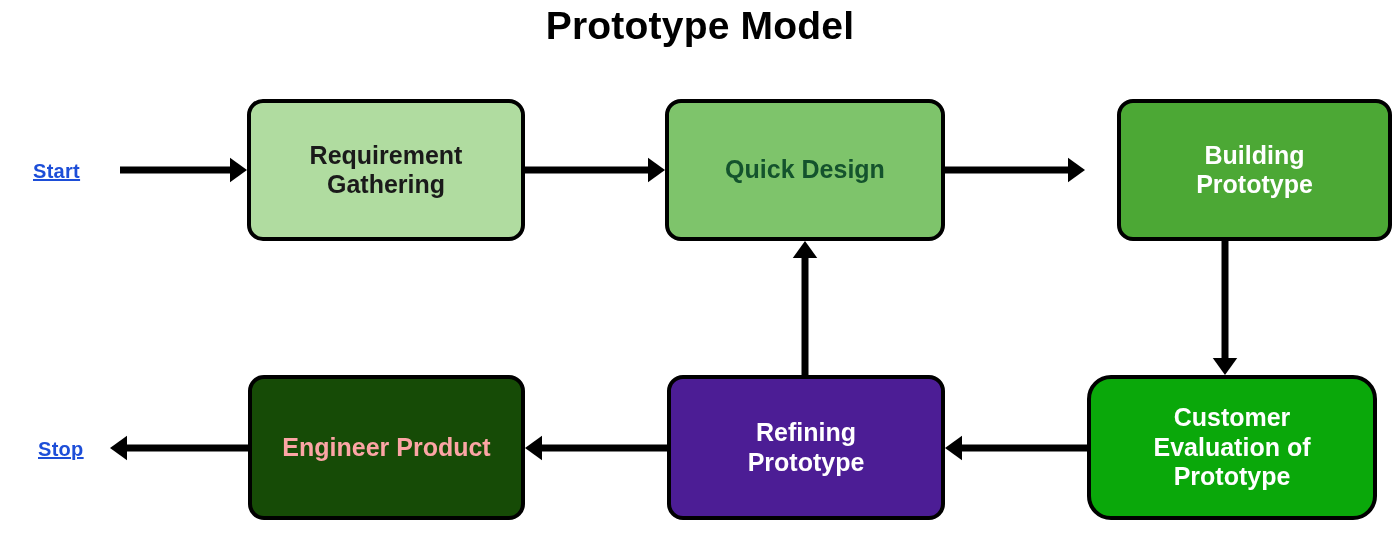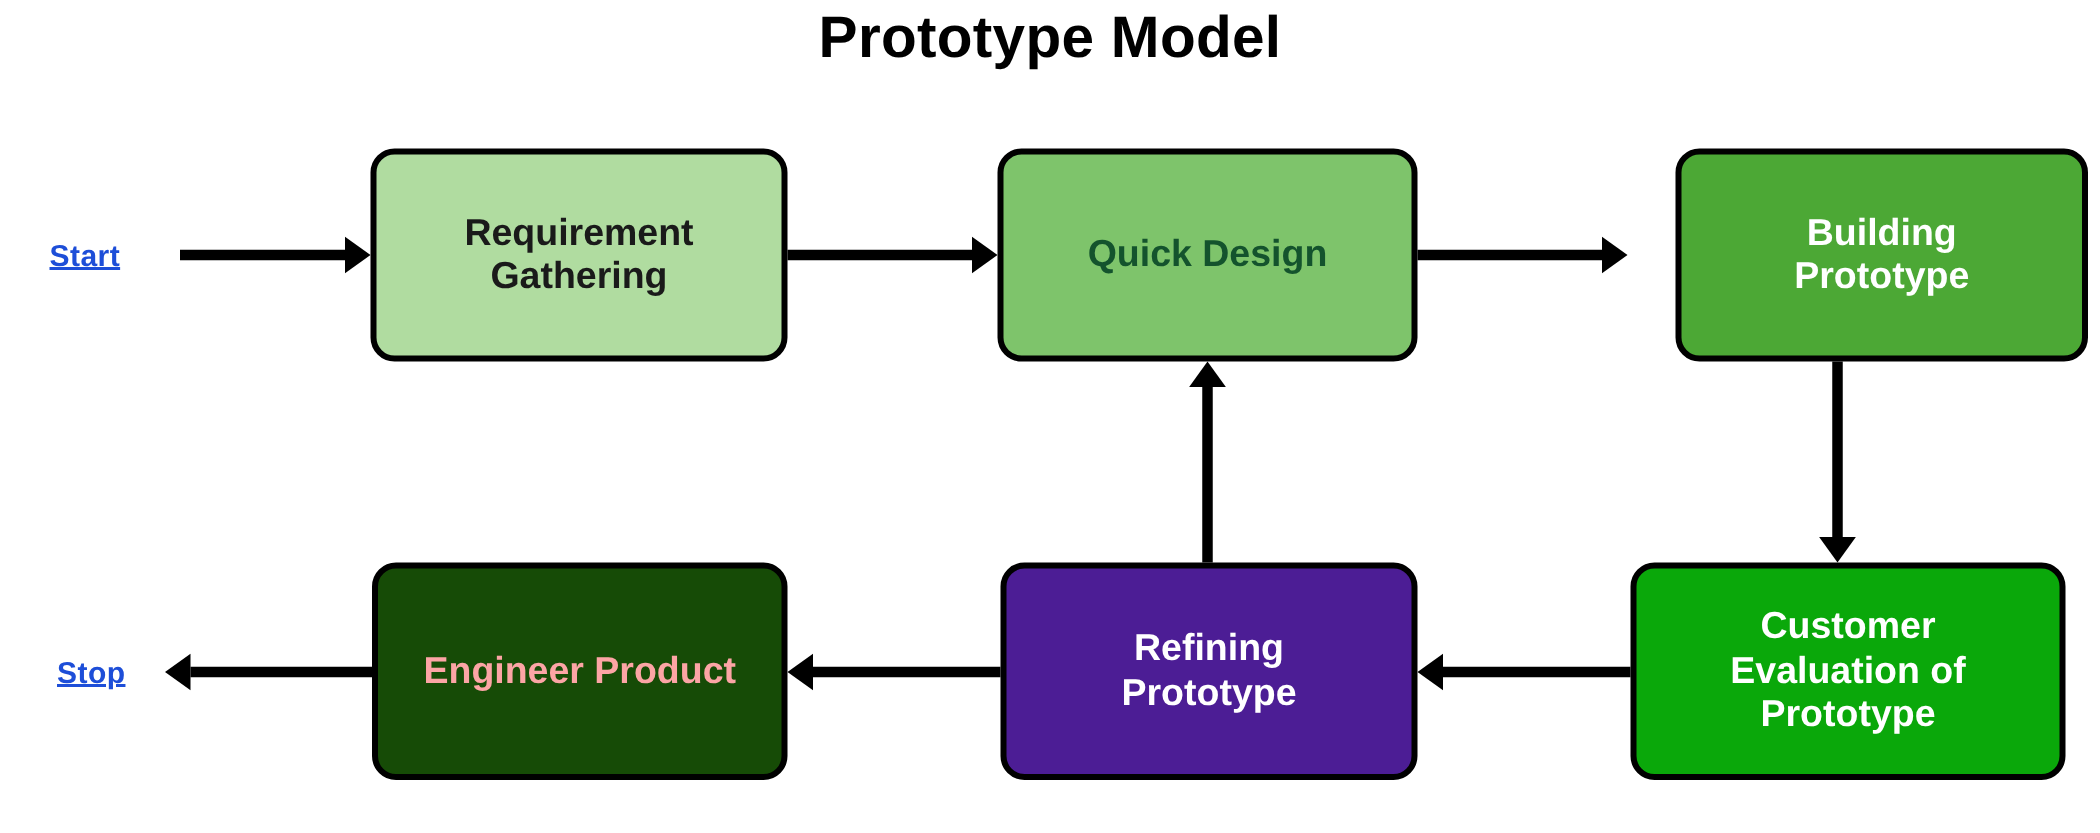--- a/index.html
+++ b/index.html
@@ -65,21 +65,21 @@
 <div id="canvas">
 
   <div id="diagram-title">Prototype Model</div>
 
   <div id="nodes-layer">
       <div class="node" style="left: 247px; top: 99px; width: 278px; height: 142px; background: rgb(176, 220, 160); color: rgb(26, 26, 26);"><span>Requirement
 Gathering</span></div>
       <div class="node" style="left: 665px; top: 99px; width: 280px; height: 142px; background: rgb(126, 196, 107); color: #14532d;"><span>Quick Design</span></div>
       <div class="node" style="left: 1085px; top: 99px; width: 275px; height: 142px; background: rgb(76, 168, 53); color: rgb(255, 255, 255); margin-left: 32px;"><span>Building
 Prototype</span></div>
-      <div class="node" style="left: 1087px; top: 375px; width: 290px; height: 145px; background: rgb(10, 168, 10); color: rgb(255, 255, 255);"><span>Customer
+      <div class="node" style="left: 1087px; top: 375px; width: 290px; height: 145px; background: rgb(10, 168, 10); color: rgb(255, 255, 255); border-radius: 24px;"><span>Customer
 Evaluation of
 Prototype</span></div>
       <div class="node" style="left: 667px; top: 375px; width: 278px; height: 145px; background: #4c1d95; color: rgb(255, 255, 255);"><span>Refining
 Prototype</span></div>
       <div class="node" style="left: 248px; top: 375px; width: 277px; height: 145px; background: rgb(22, 75, 6); color: #fca5a5;"><span>Engineer Product</span></div>
     </div>
   <div id="endpoints-layer">
       <div class="endpoint-label" style="left: 33px; top: 160px;">Start</div>
       <div class="endpoint-label" style="left: 38px; top: 438px;">Stop</div>
     </div>

